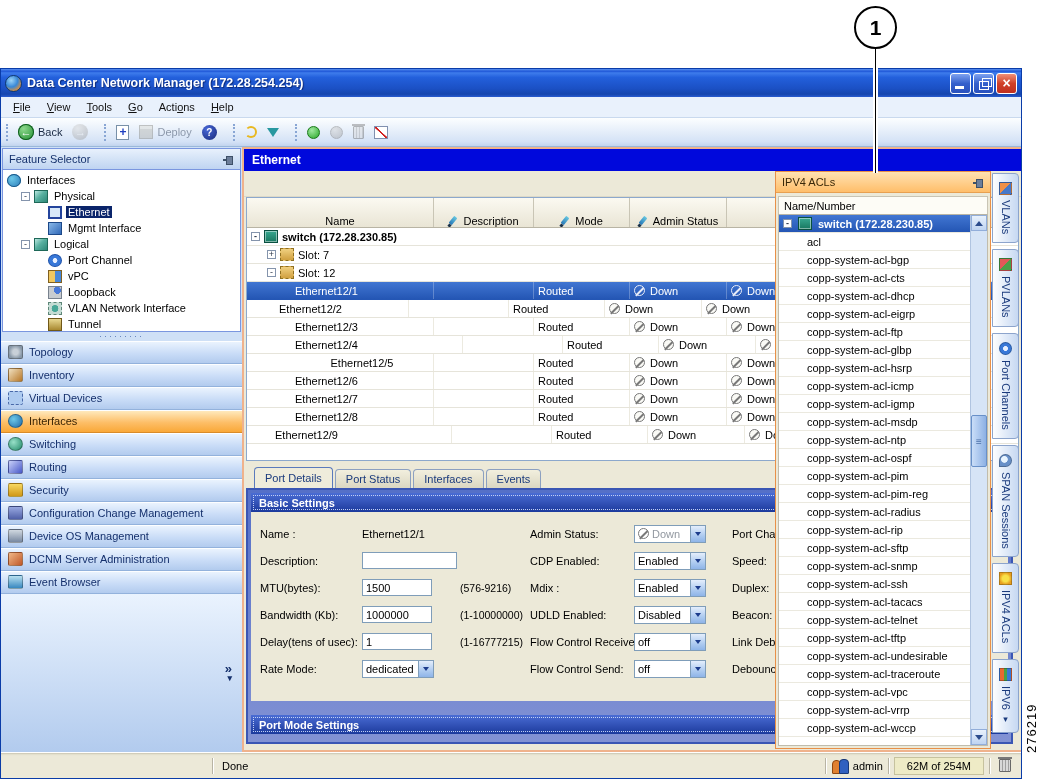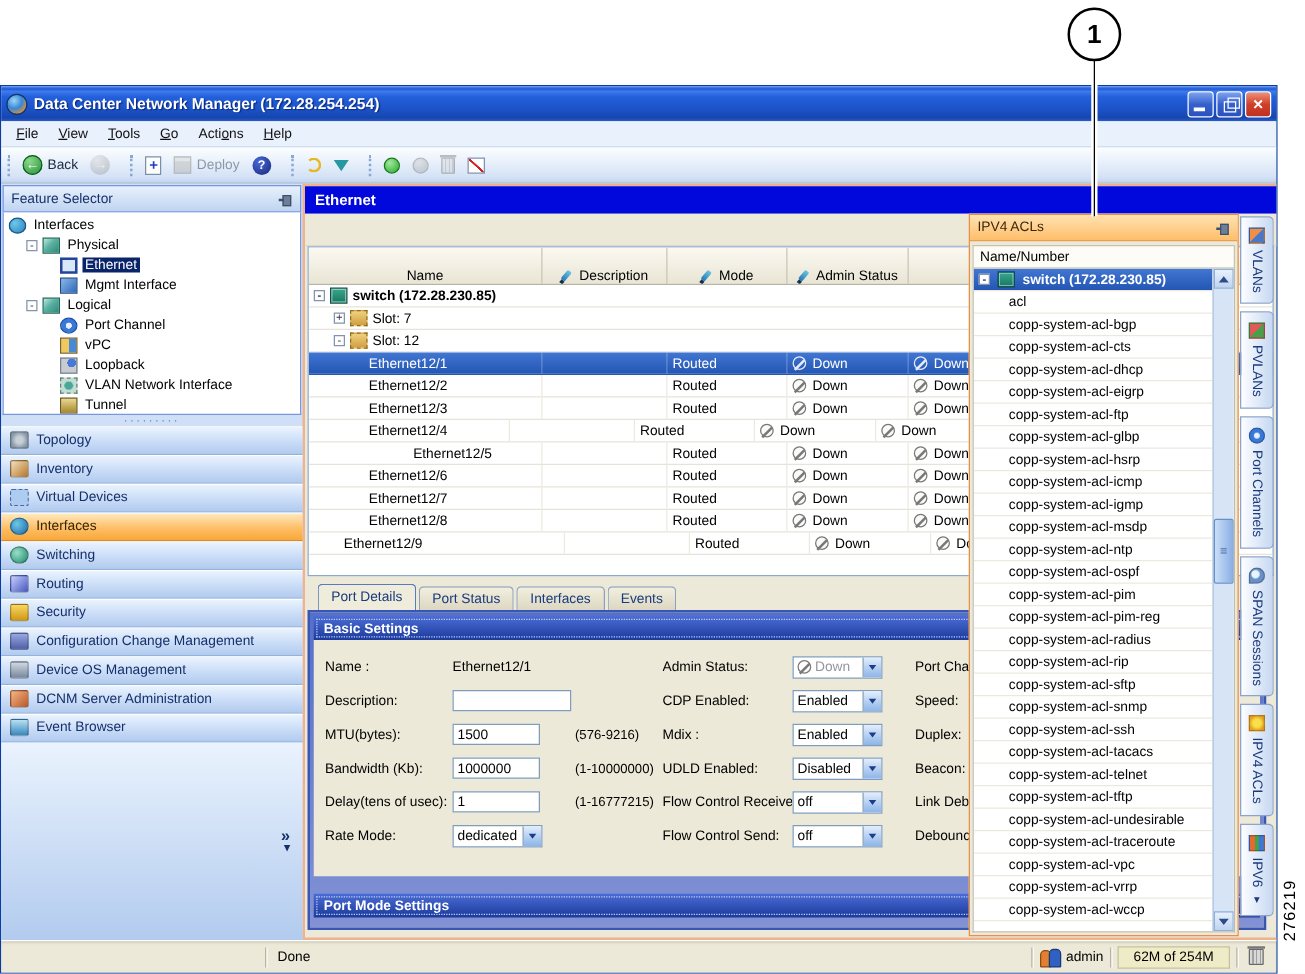--- a/index.html
+++ b/index.html
@@ -416,21 +416,21 @@
               <div class="gcell" style="width: 97px;">
                 <i class="dn"></i>
                 <span>Down</span>
               </div>
               <div class="gcell" style="width: 140px;">
                 <i class="dn"></i>
                 <span>Down</span>
               </div>
             </div>
             <div class="grow port">
-              <div class="gcell" style="width: 187px; padding-left: 48px;">
+              <div class="gcell" style="width: 162px; padding-left: 32px;">
                 <span>Ethernet12/2</span>
               </div>
               <div class="gcell" style="width: 100px;">
                 <span></span>
               </div>
               <div class="gcell" style="width: 96px;">
                 <span>Routed</span>
               </div>
               <div class="gcell" style="width: 97px;">
                 <i class="dn"></i>
@@ -454,21 +454,21 @@
               <div class="gcell" style="width: 97px;">
                 <i class="dn"></i>
                 <span>Down</span>
               </div>
               <div class="gcell" style="width: 140px;">
                 <i class="dn"></i>
                 <span>Down</span>
               </div>
             </div>
             <div class="grow port">
-              <div class="gcell" style="width: 161px; padding-left: 48px;">
+              <div class="gcell" style="width: 216px; padding-left: 48px;">
                 <span>Ethernet12/4</span>
               </div>
               <div class="gcell" style="width: 100px;">
                 <span></span>
               </div>
               <div class="gcell" style="width: 96px;">
                 <span>Routed</span>
               </div>
               <div class="gcell" style="width: 97px;">
                 <i class="dn"></i>

